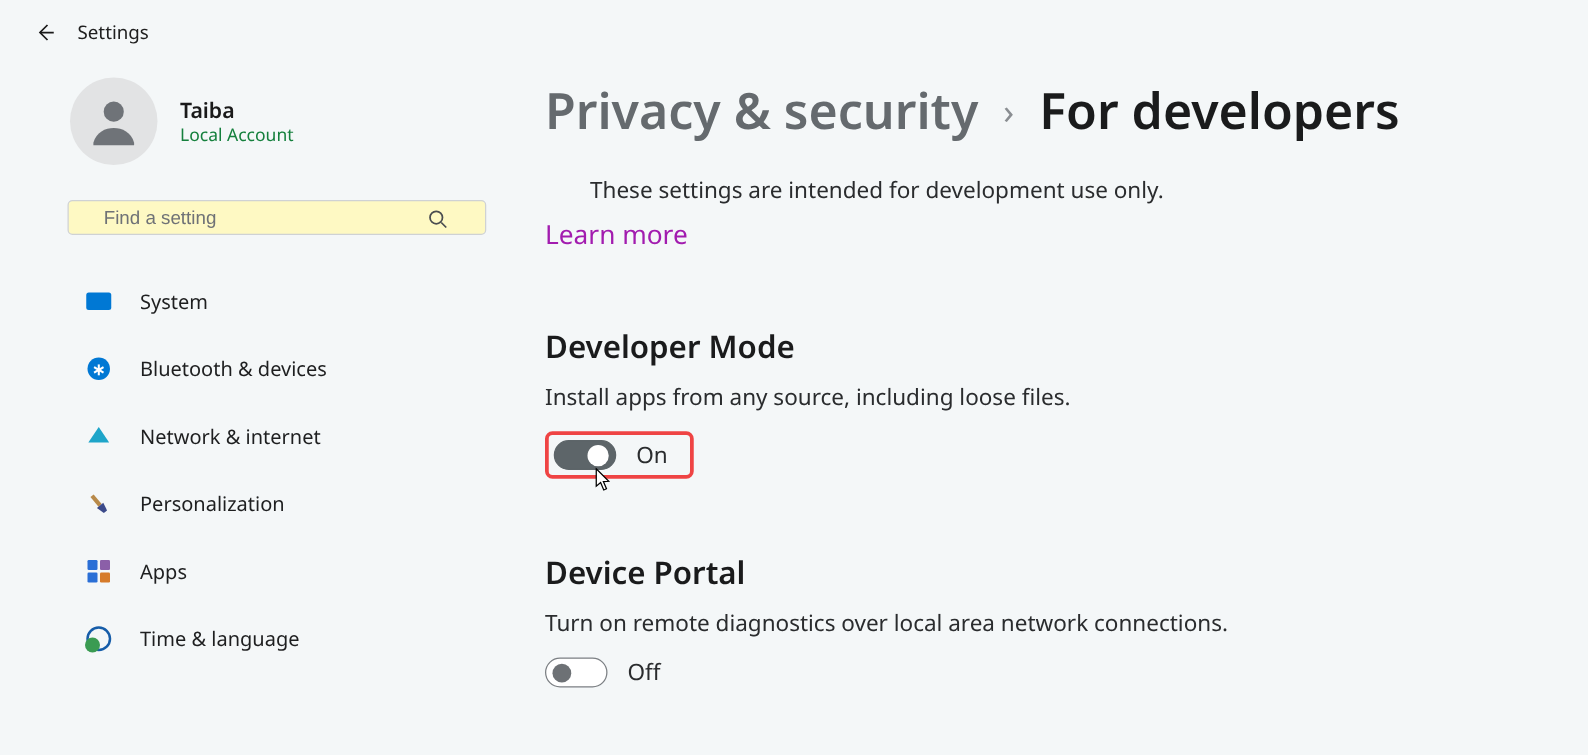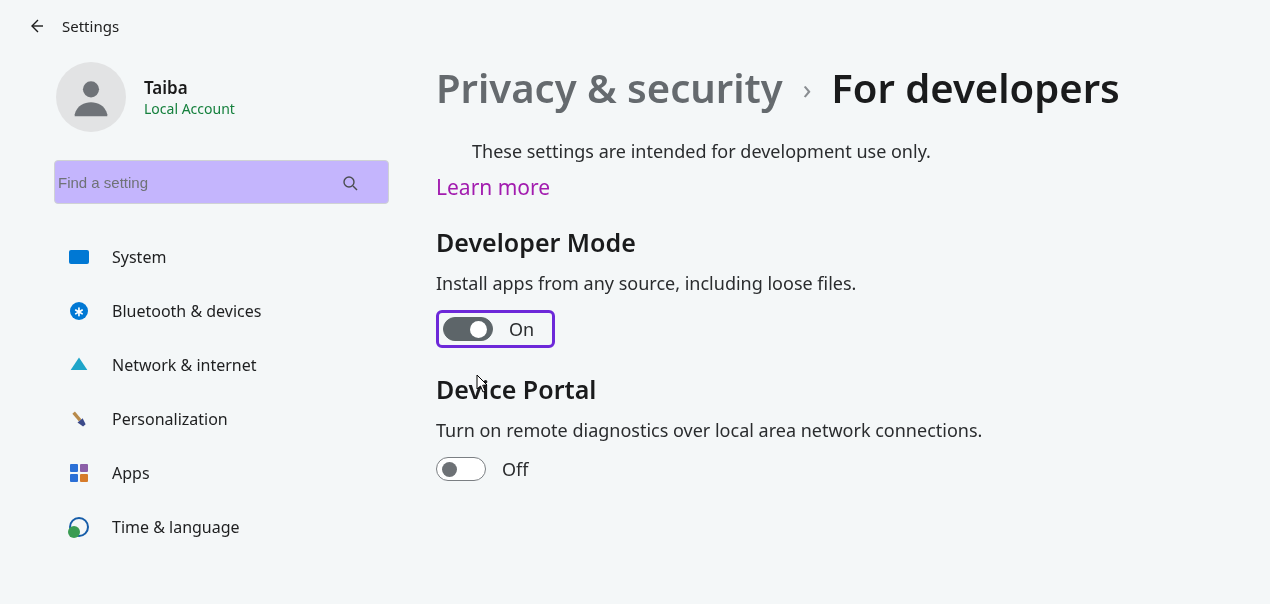--- a/index.html
+++ b/index.html
@@ -43,26 +43,26 @@
       width: 70px; height: 70px; border-radius: 50%;
       background: #e2e3e4;
       display:flex;align-items:center;justify-content:center;
     }
     .avatar svg { width: 46px; height: 46px; fill:#6f7378;}
     .account-name { font-size: 17px; font-weight:600; color:#1a1a1a;}
     .account-type { font-size: 14px; color:#15803d;}
 
     .search-wrap { position:relative; margin-bottom: 30px;}
     .search-input {
-      width: 335px; height: 44px;
-      padding: 8px 40px 8px 3px;
+      width: 335px; height: 28px;
+      padding: 8px 40px 8px 28px;
       border: 1px solid #cfd2d4;
       border-radius: 4px;
       font-size: 15px;
-      background: #c4b5fd;
+      background: #fef9c3;
       outline: none;
       color:#1a1a1a;
     }
     .search-input::placeholder{color:#6f7276;}
     .search-icon { position:absolute; right:16px; top:50%; transform:translateY(-50%); width:16px; height:16px; color:#4a4d50;}
 
     .nav-list { list-style:none;text-align:right; }
     .nav-item {
       display:flex; align-items:center; gap:22px;
       padding: 12px 14px;
@@ -82,42 +82,42 @@
       display:flex; align-items: baseline; gap: 20px;
       margin-bottom: 28px;
     }
     .crumb-parent { font-size: 40px; font-weight:600; color:#656a6e; line-height:1;}
     .crumb-sep { font-size: 28px; color:#8a8e92; font-weight:400; transform: translateY(-4px);}
     .crumb-current { font-size: 40px; font-weight:600; color:#1a1b1c; line-height:1;}
 
     .intro { font-size: 18px; color:#2a2c2e; margin-bottom: 10px; margin-left: 36px;}
     .learn-more { font-size: 21px; color:#a21caf; cursor:pointer; display:inline-block;}
 
-    .section-title { font-size: 25px; font-weight:600; color:#1a1b1c; margin-top: 24px; margin-bottom: 12px;}
+    .section-title { font-size: 25px; font-weight:600; color:#1a1b1c; margin-top: 58px; margin-bottom: 12px;}
     .section-desc { font-size: 18px; color:#2a2c2e; margin-bottom: 15px;}
 
     .toggle-row { display:flex; align-items:center; gap:16px; }
     .toggle {
       width: 50px; height:24px; border-radius:12px; position:relative; cursor:pointer;
       border:1px solid #7b7f83;
       background:#fff;
     }
     .toggle .knob {
       position:absolute; top:4px; left:5px; width:15px; height:15px; border-radius:50%;
       background:#6d7175;
     }
     .toggle.on {
       background:#5d6569; border-color:#5d6569;
     }
     .toggle.on .knob { background:#fff; left:auto; right:5px; width:17px;height:17px; top:3px;}
     .toggle-label { font-size: 18px; color:#2a2c2e;}
 
     .highlight-box {
       display:inline-flex; align-items:center; gap:16px;
-      border: 3px solid #6d28d9;
+      border: 3px solid #ef4444;
       border-radius: 6px;
       padding: 4px 18px 4px 4px;
     }
 
     .cursor {
       position:absolute;
       left: 476px; top: 374px;
       width: 14px; height:20px;
       pointer-events:none;
     }

